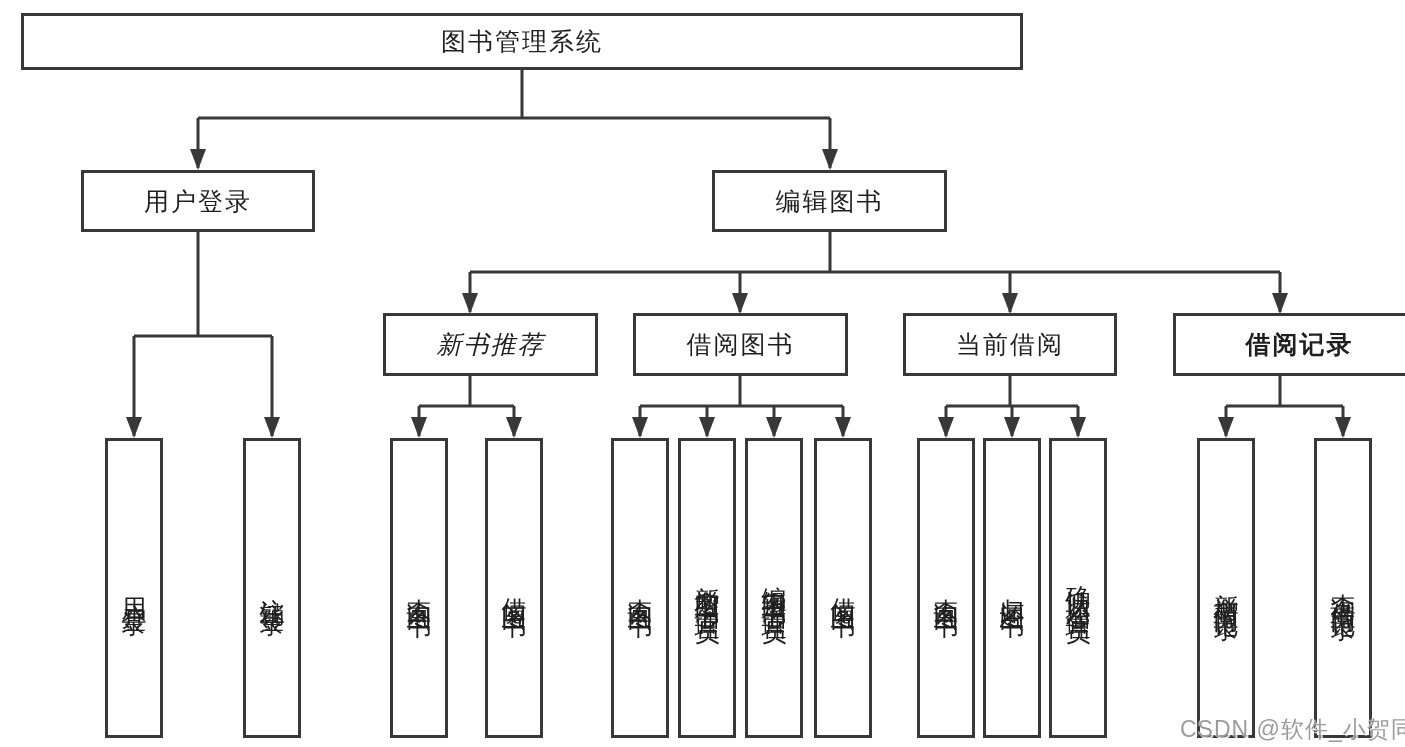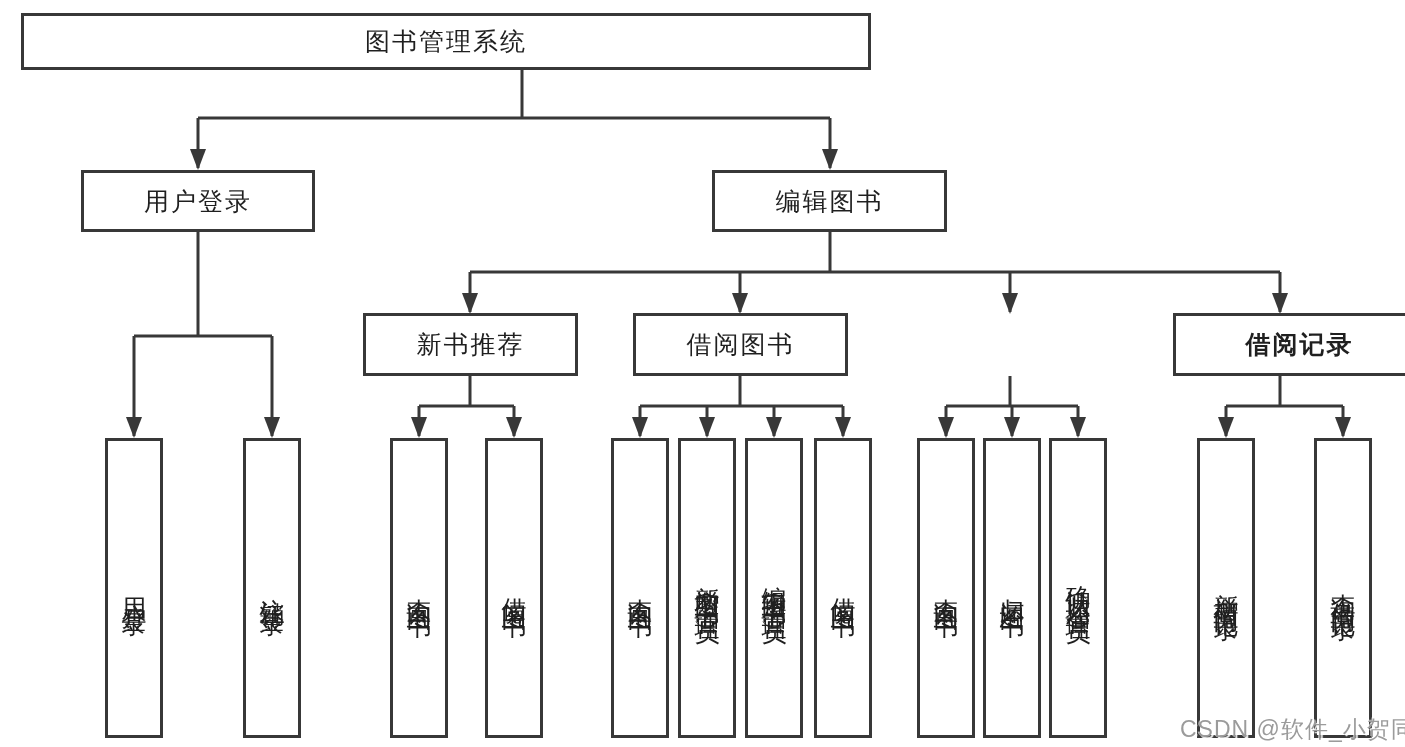--- a/index.html
+++ b/index.html
@@ -79,27 +79,28 @@
       <polygon points="1078,438 1070,417 1086,417"></polygon>
     </g>
 
     <g>
       <path d="M1280 376 V406 M1226 406 H1343 M1226 406 V436 M1343 406 V436"></path>
       <polygon points="1226,438 1218,417 1234,417"></polygon>
       <polygon points="1343,438 1335,417 1351,417"></polygon>
     </g>
   </svg>
 
-  <div class="hbox" style="left:21px;top:13px;width:850px;height:57px;">图书管理系统</div>
+  <div class="hbox" style="left:21px;top:13px;width:1002px;height:57px;">图书管理系统</div>
 
   <div class="hbox" style="left:81px;top:170px;width:234px;height:62px;">用户登录</div>
   <div class="hbox" style="left:712px;top:170px;width:235px;height:62px;">编辑图书</div>
 
-  <div class="hbox" style="left:363px;top:313px;width:215px;height:63px;">新书推荐</div>
+  <div class="hbox" style="left:383px;top:313px;width:215px;height:63px;font-style:italic;">新书推荐</div>
   <div class="hbox" style="left:633px;top:313px;width:215px;height:63px;">借阅图书</div>
+  <div class="hbox" style="left:903px;top:313px;width:214px;height:63px;">当前借阅</div>
   <div class="hbox" style="left:1173px;top:313px;width:253px;height:63px;font-weight:bold;">借阅记录</div>
 
   <div class="vbox" style="left:105px;">
     <span class="vtext">用户登录</span>
   </div>
   <div class="vbox" style="left:243px;">
     <span class="vtext">注销登录</span>
   </div>
   <div class="vbox" style="left:390px;">
     <span class="vtext">查询图书</span>

